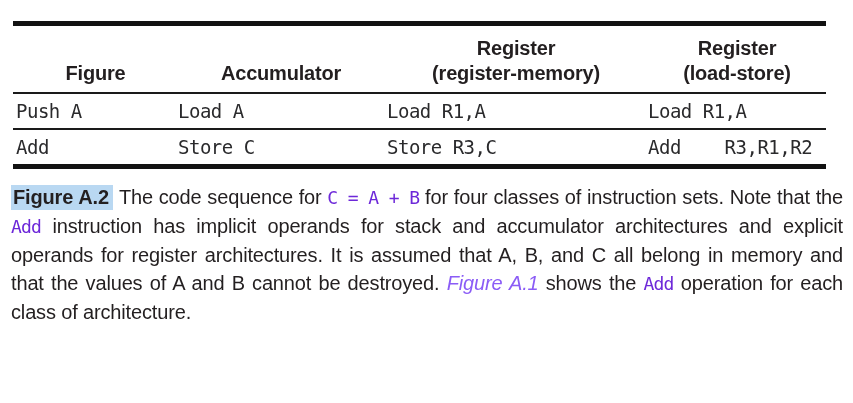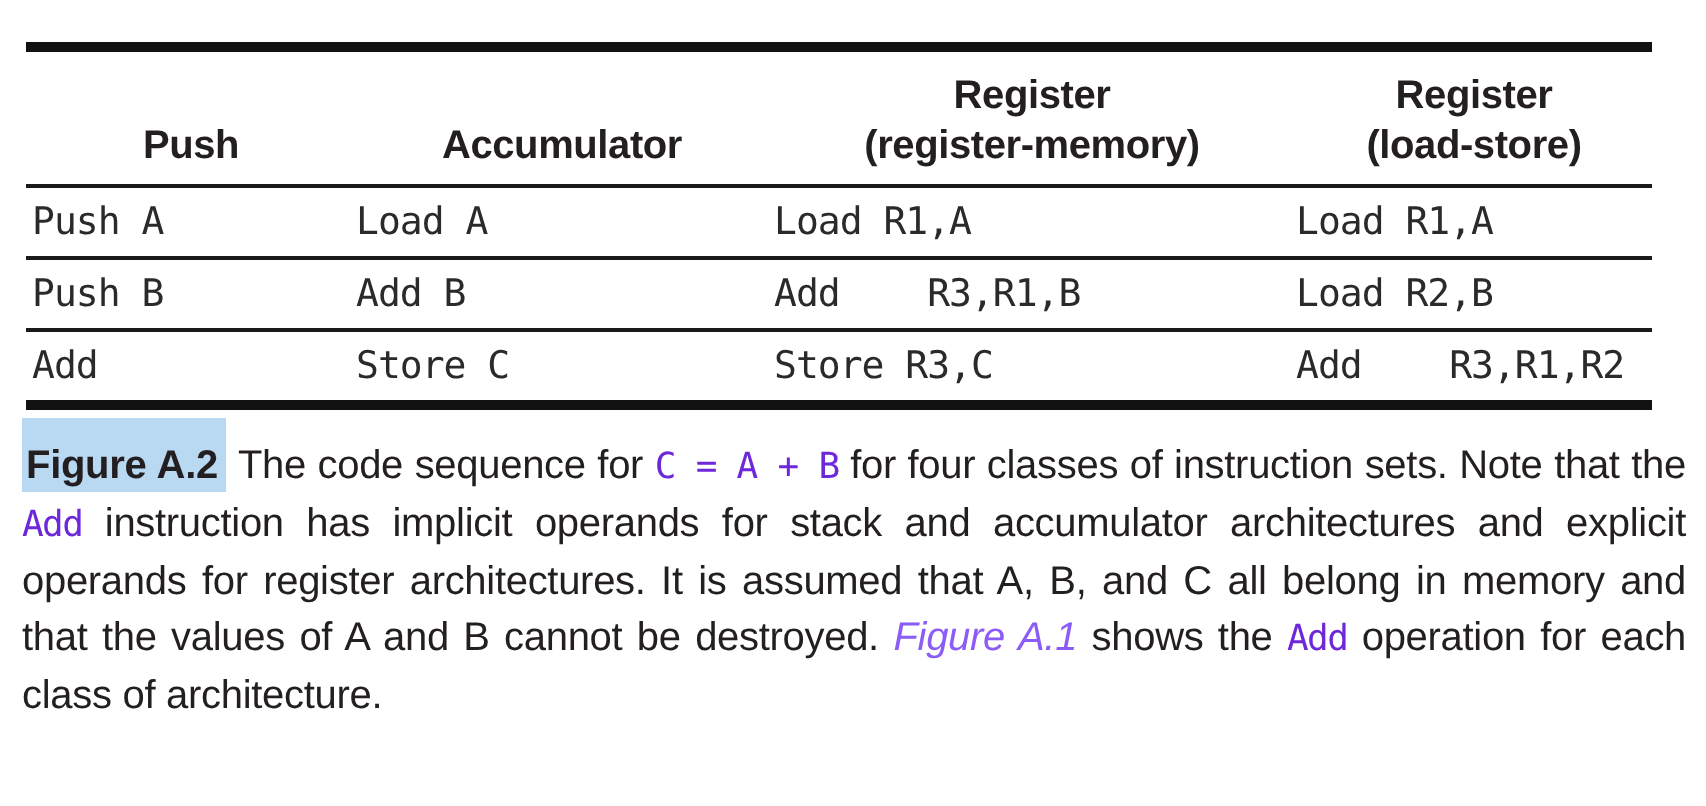--- a/index.html
+++ b/index.html
@@ -70,21 +70,21 @@
     margin: 14px 11px 0 11px;
     width: 832px;
     font-size: 20px;
     line-height: 28px;
     text-align: justify;
     letter-spacing: -0.15px;
   }
   .caption .bold { font-weight: normal; }
   .caption .hl {
     background: #b9d8f2;
-    padding: 13px 4px 2px 2px;
+    padding: 1px 4px 2px 2px;
     margin-right: 6px;
     font-weight: bold;
   }
   .caption .mono {
     font-family: "DejaVu Sans Mono", monospace;
     font-size: 18px;
     letter-spacing: -0.8px;
     color: #6d28d9;
     font-weight: normal;
   }
@@ -104,21 +104,21 @@
     <colgroup>
       <col class="c1">
         <col class="c2">
         <col class="c3">
         <col class="c4">
     </colgroup>
     <thead>
       <tr>
         <th>
             <span></span>
-            <span>Push</span>
+            <span>Figure</span>
           </th>
         <th>
             <span></span>
             <span>Accumulator</span>
           </th>
         <th>
             <span>Register</span>
             <span>(register-memory)</span>
           </th>
         <th>
@@ -128,26 +128,20 @@
       </tr>
     </thead>
     <tbody>
       <tr>
         <td>Push A</td>
         <td>Load A</td>
         <td>Load R1,A</td>
         <td>Load R1,A</td>
       </tr>
       <tr>
-        <td>Push B</td>
-        <td>Add B</td>
-        <td>Add    R3,R1,B</td>
-        <td>Load R2,B</td>
-      </tr>
-      <tr>
         <td>Add</td>
         <td>Store C</td>
         <td>Store R3,C</td>
         <td>Add    R3,R1,R2</td>
       </tr>
     </tbody>
   </table>
 
   <p class="caption"><span class="hl">Figure A.2</span><span class="bold">The code sequence for </span><span class="mono">C = A + B</span><span class="bold"> for four classes of instruction sets.</span><span> Note that the </span><span class="mono">Add</span><span> instruction has implicit operands for stack and accumulator architectures and explicit operands for register architectures. It is assumed that A, B, and C all belong in memory and that the values of A and B cannot be destroyed. </span><span class="link">Figure A.1</span><span> shows the </span><span class="mono">Add</span><span> operation for each class of architecture.</span></p>
 

